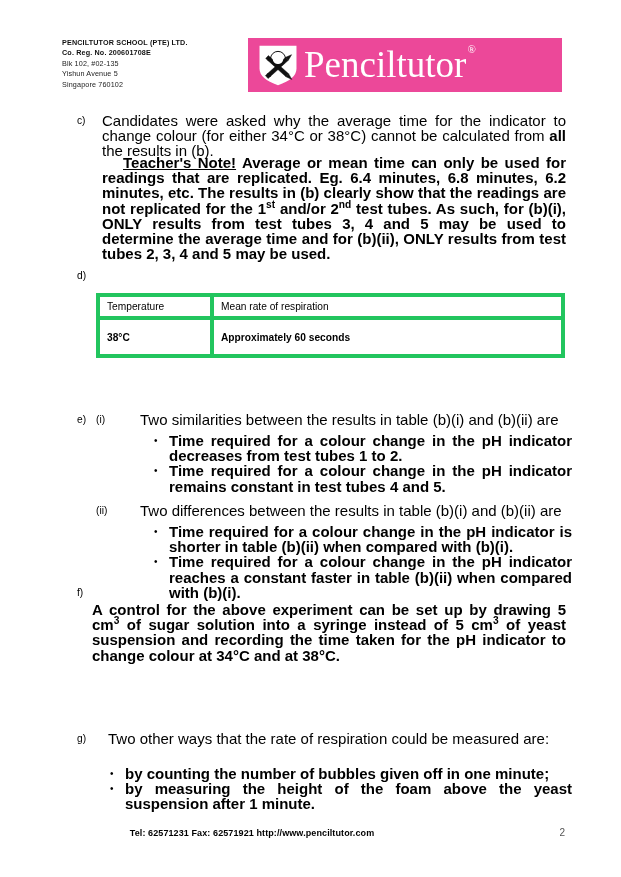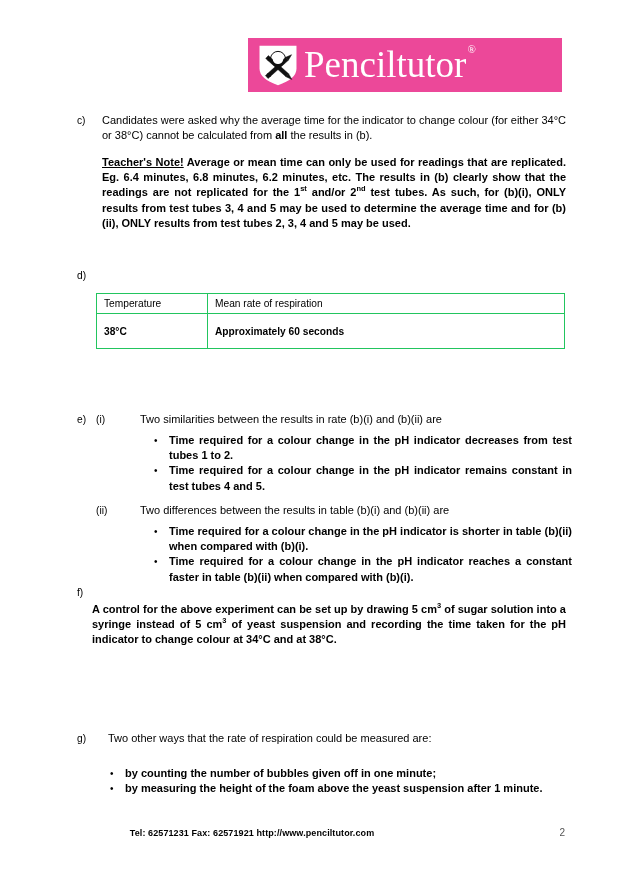--- a/index.html
+++ b/index.html
@@ -67,26 +67,26 @@
     font-family: "Liberation Serif", serif;
     font-size: 11px;
     position: relative;
     top: -16px;
     left: 1px;
   }
 
   
   .block {
     position: absolute;
-    font-size: 11px;
+    font-size: 15px;
     line-height: 15.2px;
   }
   .bold { font-weight: bold; }
   .just { text-align: justify; }
-  .und { text-decoration: underline; }
+  .und { text-decoration: underline; margin-left: 21px; }
   sup { font-size: 0.68em; vertical-align: super; line-height: 0; }
 
   .lbl {
     position: absolute;
     font-size: 10.2px;
     line-height: 15.2px;
   }
 
   
   ul.bl {
@@ -114,21 +114,21 @@
   
   table.rt {
     position: absolute;
     left: 96px;
     top: 293px;
     width: 469px;
     border-collapse: collapse;
     font-size: 10.2px;
   }
   table.rt td {
-    border: 1px solid #22c55e;
+    border: 4px solid #22c55e;
     padding: 3px 7px;
     vertical-align: middle;
   }
   table.rt tr.hdr td {
     height: 13px;
     font-weight: normal;
   }
   table.rt tr.dat td {
     height: 28px;
     font-weight: bold;
@@ -152,20 +152,27 @@
     top: 827px;
     font-size: 10px;
     color: #555;
   }
 </style>
 </head>
 <body>
 
 <div class="page">
 
+  <div class="letterhead">
+    <div class="lh-line bold">PENCILTUTOR SCHOOL (PTE) LTD.</div>
+    <div class="lh-line bold">Co. Reg. No. 200601708E</div>
+    <div class="lh-line">Blk 102, #02-135</div>
+    <div class="lh-line">Yishun Avenue 5</div>
+    <div class="lh-line">Singapore 760102</div>
+  </div>
 
   <div class="logo-banner">
     <div class="crest">
       <svg viewBox="0 0 100 100" width="44" height="44" aria-hidden="true">
         <path d="M8 6 H92 V58 Q92 82 50 96 Q8 82 8 58 Z" fill="#ffffff"></path>
         <g stroke="#111111" stroke-width="1">
 
           <g transform="rotate(42 50 55)">
             <rect x="22" y="50" width="56" height="9" fill="#111111"></rect>
             <rect x="16" y="50" width="8" height="9" fill="#111111"></rect>
@@ -208,21 +215,21 @@
     </tr>
     <tr class="dat">
       <td class="c1">38°C</td>
       <td>Approximately 60 seconds</td>
     </tr>
   </tbody>
     </table>
 
   <div class="lbl" style="left:77px; top:412px;">e)</div>
   <div class="lbl" style="left:96px; top:412px;">(i)</div>
-  <div class="block" style="left:140px; top:412px; width:426px;">Two similarities between the results in rate (b)(i) and (b)(ii) are</div>
+  <div class="block" style="left:140px; top:412px; width:426px;">Two similarities between the results in table (b)(i) and (b)(ii) are</div>
   <ul class="bl block" style="left:148px; top:427px; width:418px;">
     <li>Time required for a colour change in the pH indicator decreases from test tubes 1 to 2.</li>
     <li>Time required for a colour change in the pH indicator remains constant in test tubes 4 and 5.</li>
   </ul>
 
   <div class="lbl" style="left:96px; top:503px;">(ii)</div>
   <div class="block" style="left:140px; top:503px; width:426px;">Two differences between the results in table (b)(i) and (b)(ii) are</div>
   <ul class="bl block" style="left:148px; top:518px; width:418px;">
     <li>Time required for a colour change in the pH indicator is shorter in table (b)(ii) when compared with (b)(i).</li>
     <li>Time required for a colour change in the pH indicator reaches a constant faster in table (b)(ii) when compared with (b)(i).</li>

